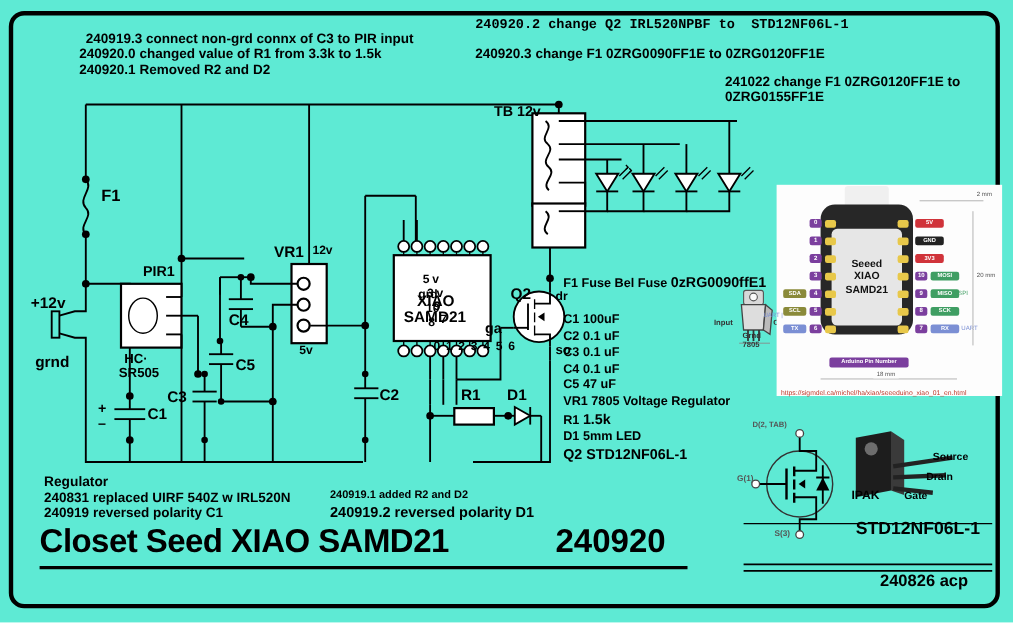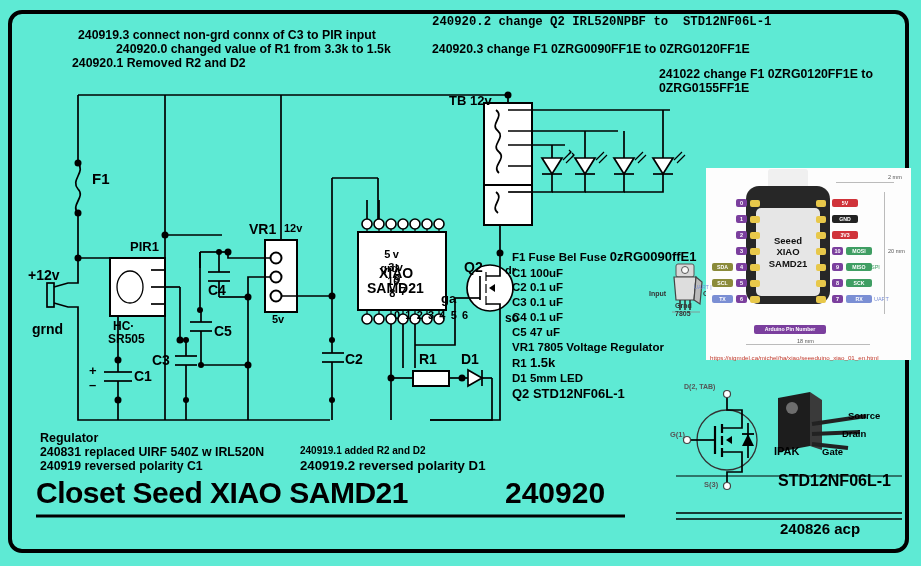--- a/index.html
+++ b/index.html
@@ -37,21 +37,21 @@
   #mospanel{position:absolute;left:670px;top:388px;width:240px;height:115px;}
   .mos-t{position:absolute;font-weight:bold;color:#000;}
 </style>
 </head>
 <body>
 
 <div id="page">
   <div id="frame"></div>
 
   <div class="t note" style="left:78px;top:29px;">240919.3 connect non-grd connx of C3 to PIR input</div>
-  <div class="t note" style="left:72px;top:43px;margin-left:44px;">240920.0 changed value of R1 from 3.3k to 1.5k</div>
+  <div class="t note" style="left:72px;top:43px;">240920.0 changed value of R1 from 3.3k to 1.5k</div>
   <div class="t note" style="left:72px;top:57px;">240920.1 Removed R2 and D2</div>
 
   <div class="t note" style="left:432px;top:16px;font-family:Liberation Mono, monospace;">240920.2 change Q2 IRL520NPBF to  STD12NF06L-1</div>
   <div class="t note" style="left:432px;top:43px;">240920.3 change F1 0ZRG0090FF1E to 0ZRG0120FF1E</div>
 
   <div class="t note" style="left:659px;top:68px;">241022 change F1 0ZRG0120FF1E to</div>
   <div class="t note" style="left:659px;top:82px;">0ZRG0155FF1E</div>
 
   <svg width="921" height="566" viewBox="0 0 921 566">
 
@@ -300,21 +300,21 @@
     <span style="margin-left:7px;">10</span>
     <span style="margin-left:9px;">8</span>
   </div>
   <div class="t" style="left:379px;top:266px;font-size:14px;">XIAO</div>
   <div class="t" style="left:367px;top:281px;font-size:14px;">SAMD21</div>
   <div class="t" style="left:361px;top:297px;font-size:11px;letter-spacing:5.2px;">
     <span>0</span><span>1</span><span>2</span><span>3</span><span>4</span><span>5</span><span>6</span>
   </div>
 
   <div id="bom" style="position:absolute;left:512px;top:250px;width:210px;">
-    <div class="t" style="position:static;font-size:11.5px;margin-bottom:2px;"><span>F1 Fuse Bel Fuse </span><span style="font-size:13px;">0zRG0090ffE1</span></div>
+    <div class="t" style="position:static;font-size:11.5px;margin-bottom:20px;"><span>F1 Fuse Bel Fuse </span><span style="font-size:13px;">0zRG0090ffE1</span></div>
     <div class="t" style="position:static;font-size:11.5px;margin-bottom:2px;">C1 100uF</div>
     <div class="t" style="position:static;font-size:11.5px;margin-bottom:2px;">C2 0.1 uF</div>
     <div class="t" style="position:static;font-size:11.5px;margin-bottom:2px;">C3 0.1 uF</div>
     <div class="t" style="position:static;font-size:11.5px;margin-bottom:2px;">C4 0.1 uF</div>
     <div class="t" style="position:static;font-size:11.5px;margin-bottom:2px;">C5 47 uF</div>
     <div class="t" style="position:static;font-size:11.5px;margin-bottom:2px;">VR1 7805 Voltage Regulator</div>
     <div class="t" style="position:static;font-size:11.5px;margin-bottom:2px;"><span>R1 </span><span style="font-size:13px;">1.5k</span></div>
     <div class="t" style="position:static;font-size:11.5px;margin-bottom:2px;">D1 5mm LED</div>
     <div class="t" style="position:static;font-size:13px;">Q2 STD12NF06L-1</div>
   </div>
@@ -429,14 +429,14 @@
   </div>
 
   <div class="t" style="left:40px;top:431px;font-size:12.5px;">Regulator</div>
   <div class="t" style="left:40px;top:446px;font-size:12.3px;">240831 replaced UIRF 540Z w IRL520N</div>
   <div class="t" style="left:40px;top:460px;font-size:12.3px;">240919 reversed polarity C1</div>
   <div class="t" style="left:300px;top:445px;font-size:10px;">240919.1 added R2 and D2</div>
   <div class="t" style="left:300px;top:459px;font-size:13.2px;">240919.2 reversed polarity D1</div>
 
   <div class="t" style="left:36px;top:476px;font-size:30px;letter-spacing:-0.5px;">Closet Seed XIAO SAMD21</div>
   <div class="t" style="left:505px;top:476px;font-size:30px;">240920</div>
-  <div class="t" style="left:780px;top:521px;font-size:15px;">240826 acp</div>
+  <div class="t" style="left:800px;top:521px;font-size:15px;">240826 acp</div>
 </div>
 
 </body></html>

